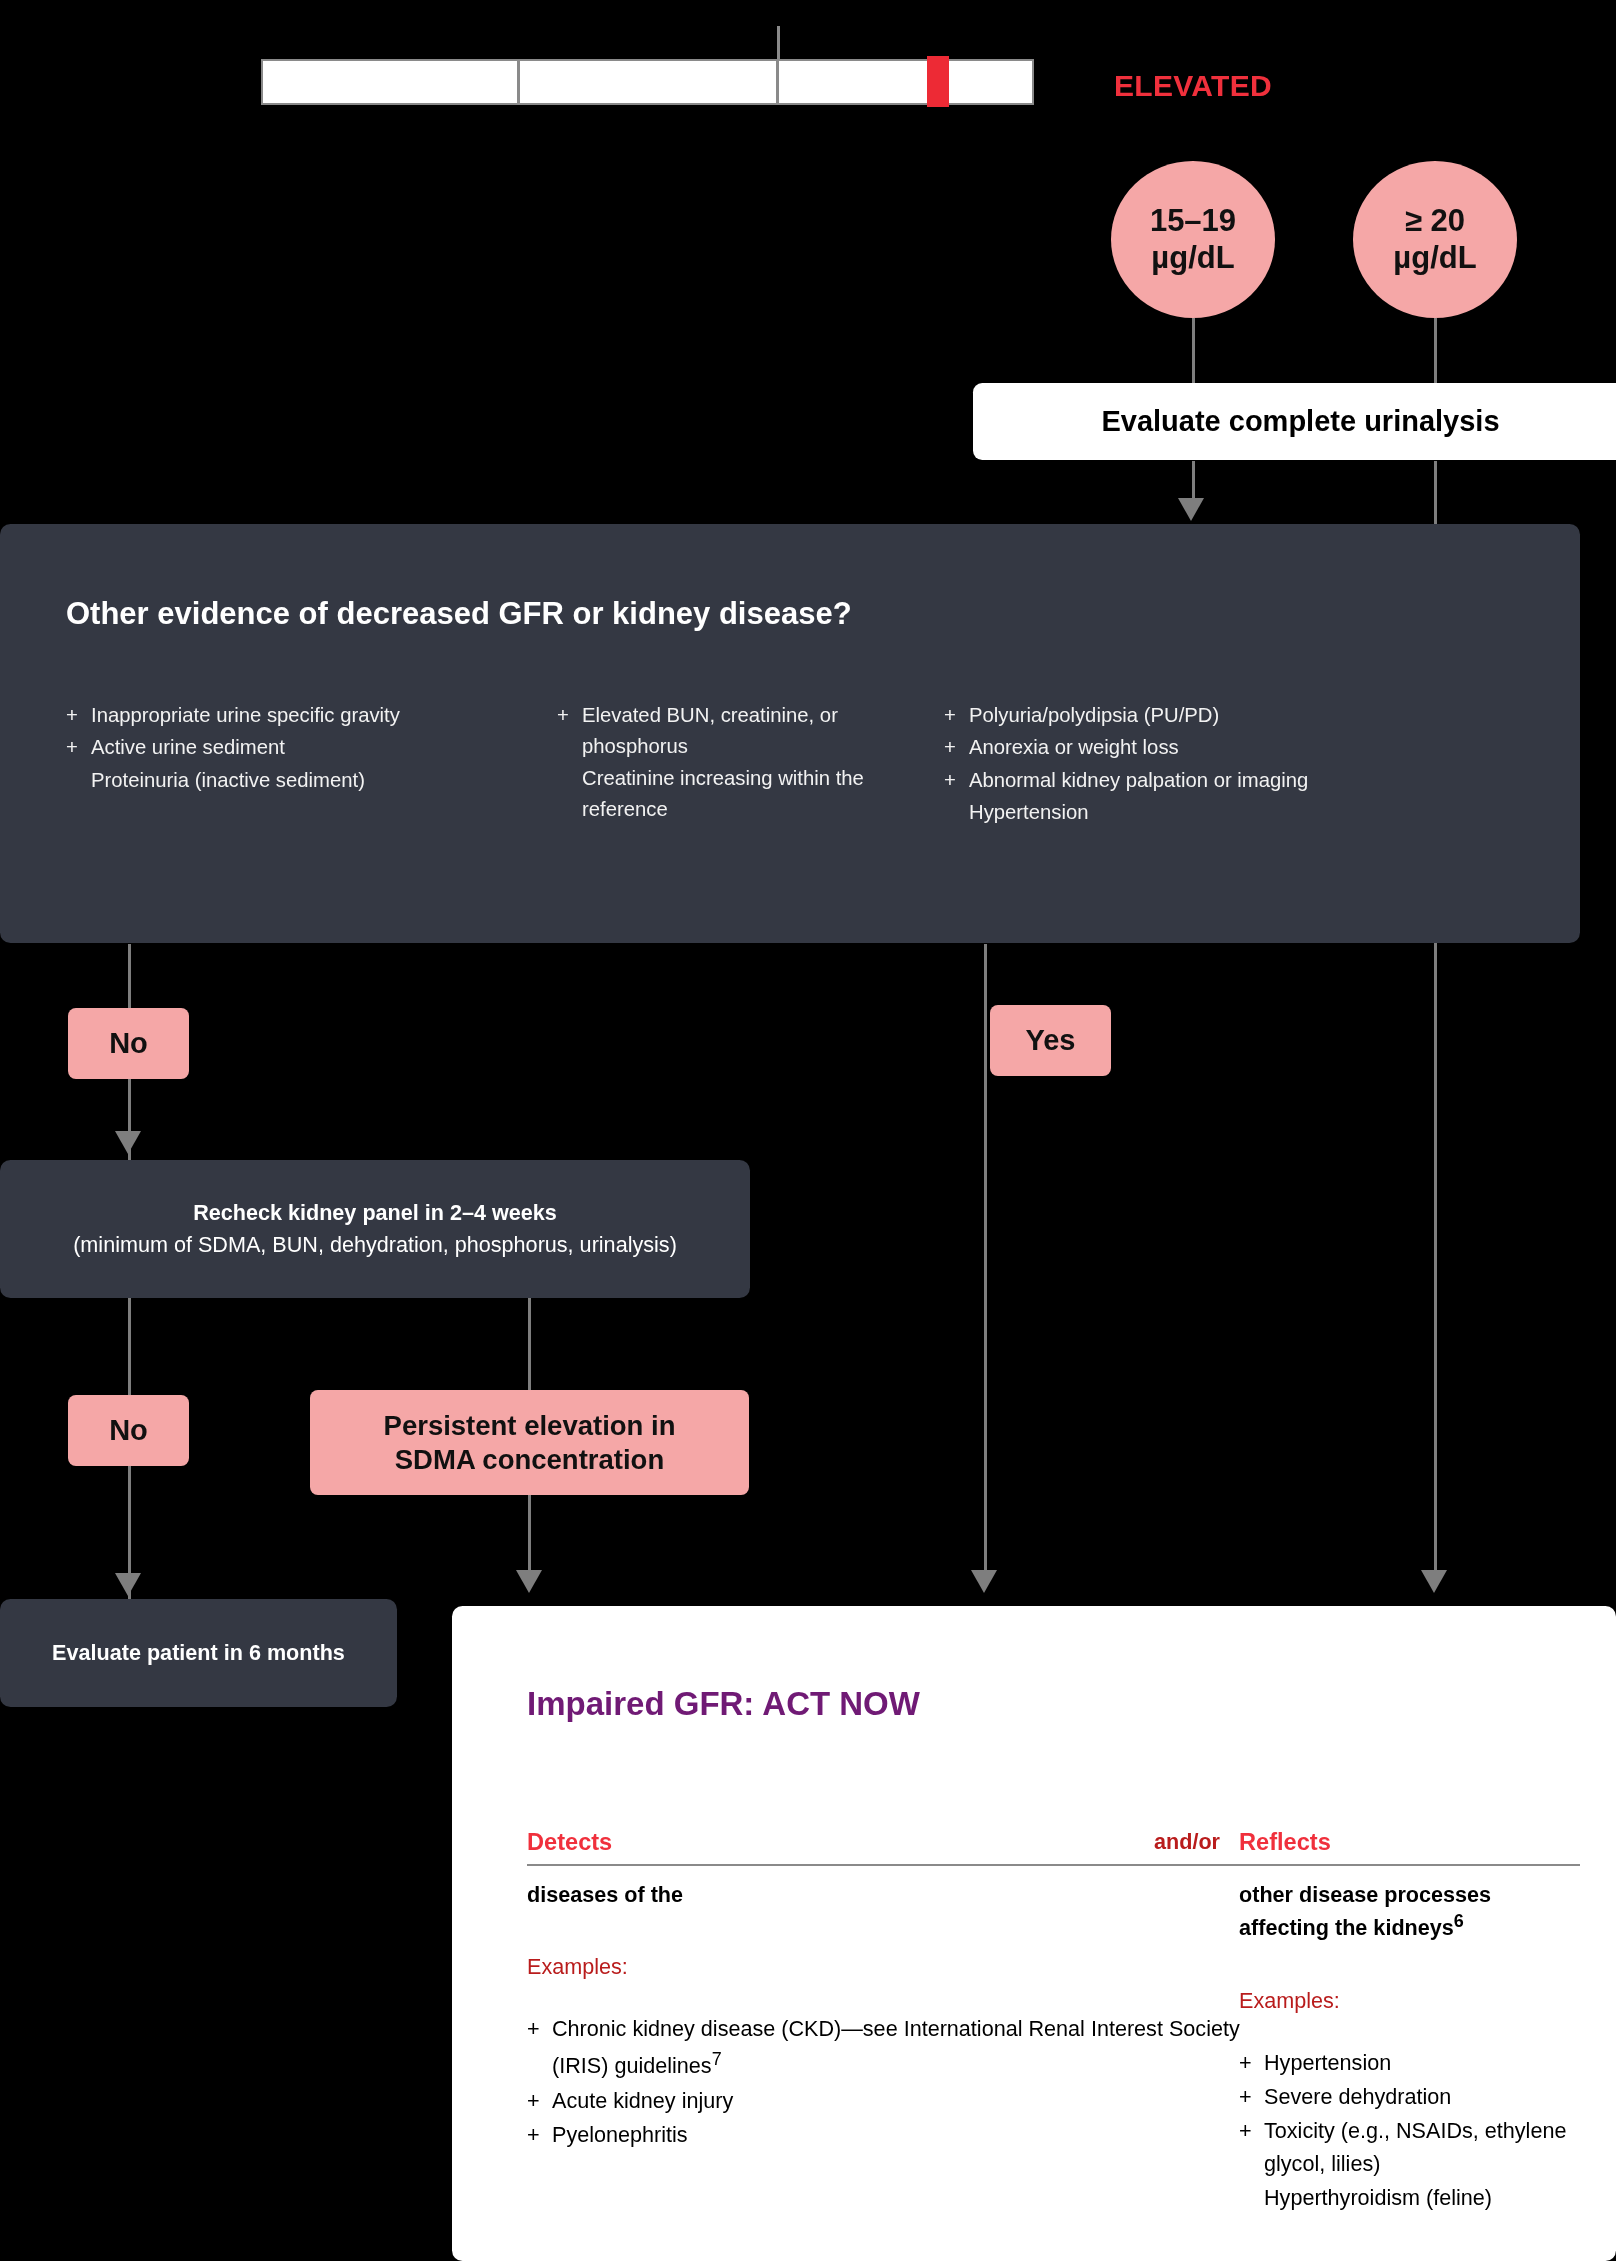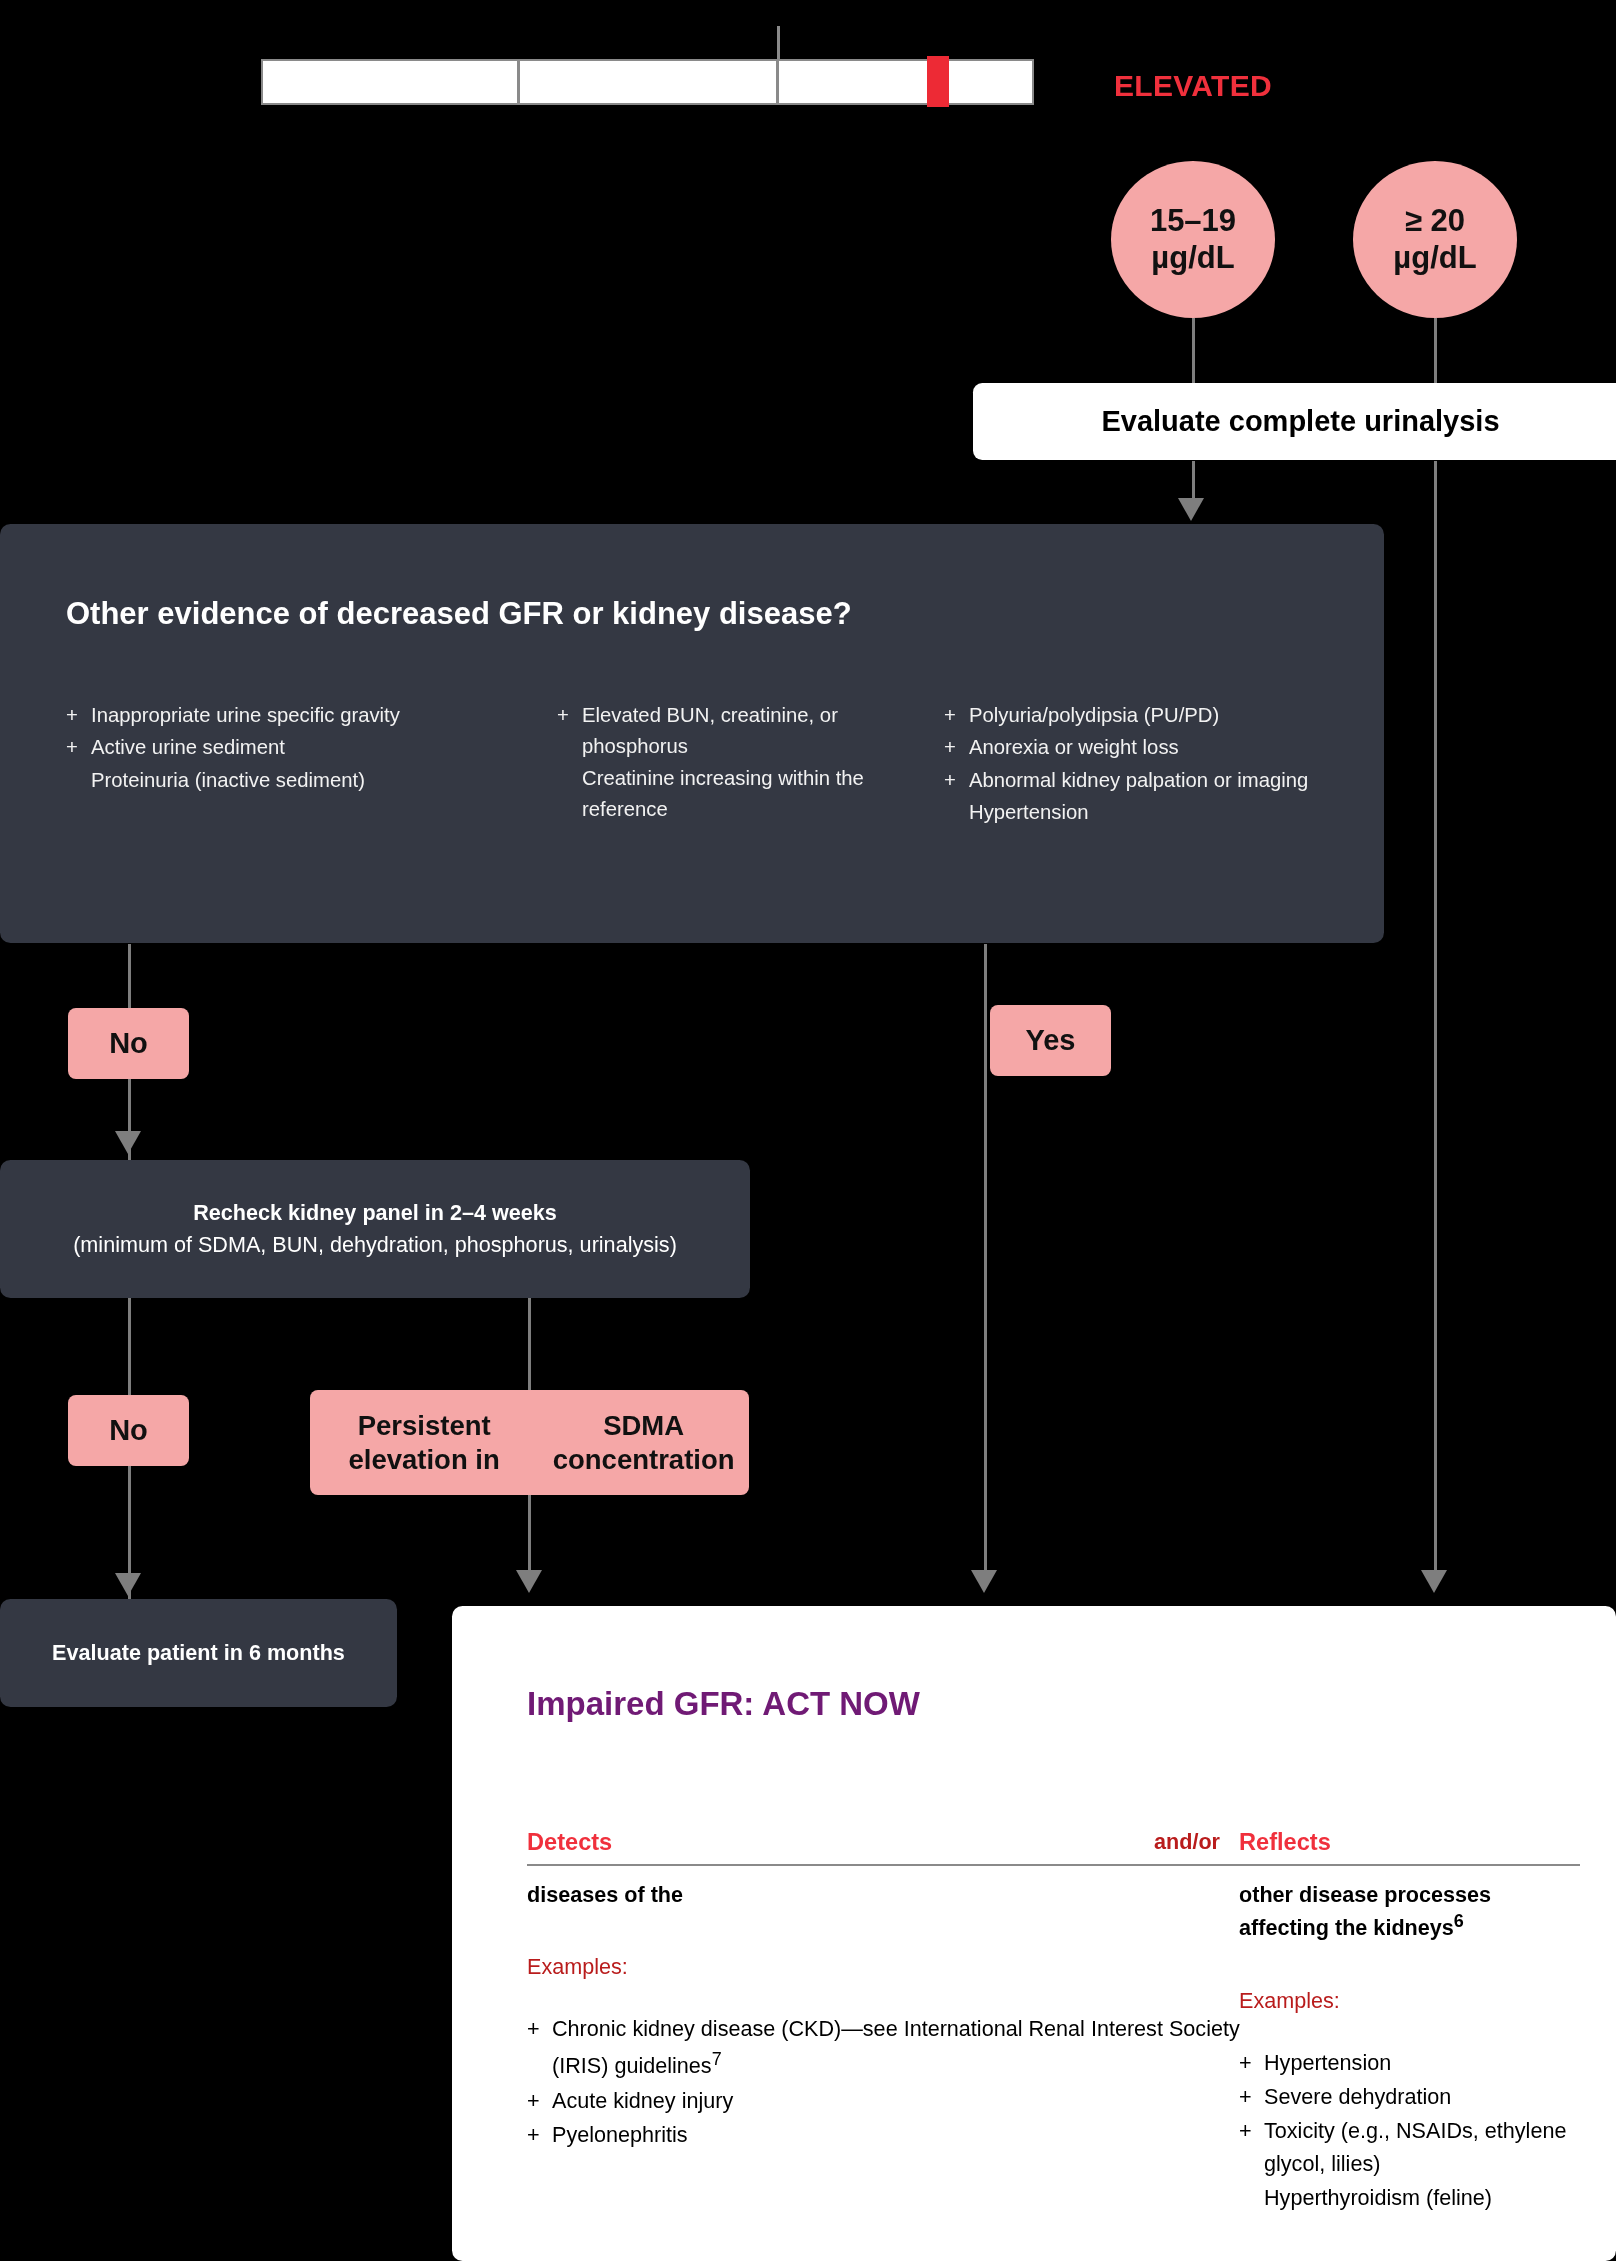--- a/index.html
+++ b/index.html
@@ -119,21 +119,21 @@
     background: #F5A7A7;
     border-radius: 7.9px;
     display: flex;
     align-items: center;
     justify-content: center;
     color: #111111;
     font-weight: bold;
   }
 
   
-  #gfr-panel { left: 0px; top: 524px; width: 1356px; height: 419px; padding-left: 28px; }
+  #gfr-panel { left: 0px; top: 524px; width: 1580px; height: 419px; }
   #gfr-title {
     position: absolute;
     left: 66px;
     top: 72px;
     font-size: 31px;
     font-weight: bold;
     color: #ffffff;
   }
   .gfr-col {
     position: absolute;
@@ -164,21 +164,21 @@
   #eval6-panel {
     left: 0px; top: 1599px; width: 397px; height: 108px;
     display: flex; align-items: center; justify-content: center;
     color: #ffffff; font-size: 21.6px; font-weight: bold;
   }
 
   
   #persist-box {
     left: 310px; top: 1390px; width: 439px; height: 105px;
     font-size: 27.5px; line-height: 1.22; text-align: center;
-    flex-direction: row;
+    flex-direction: column;
   }
 
   
   #act-card {
     position: absolute;
     left: 452px; top: 1606px; width: 1164px; height: 655px;
     background: #ffffff;
     border-radius: 10.5px;
   }
   #act-title {

